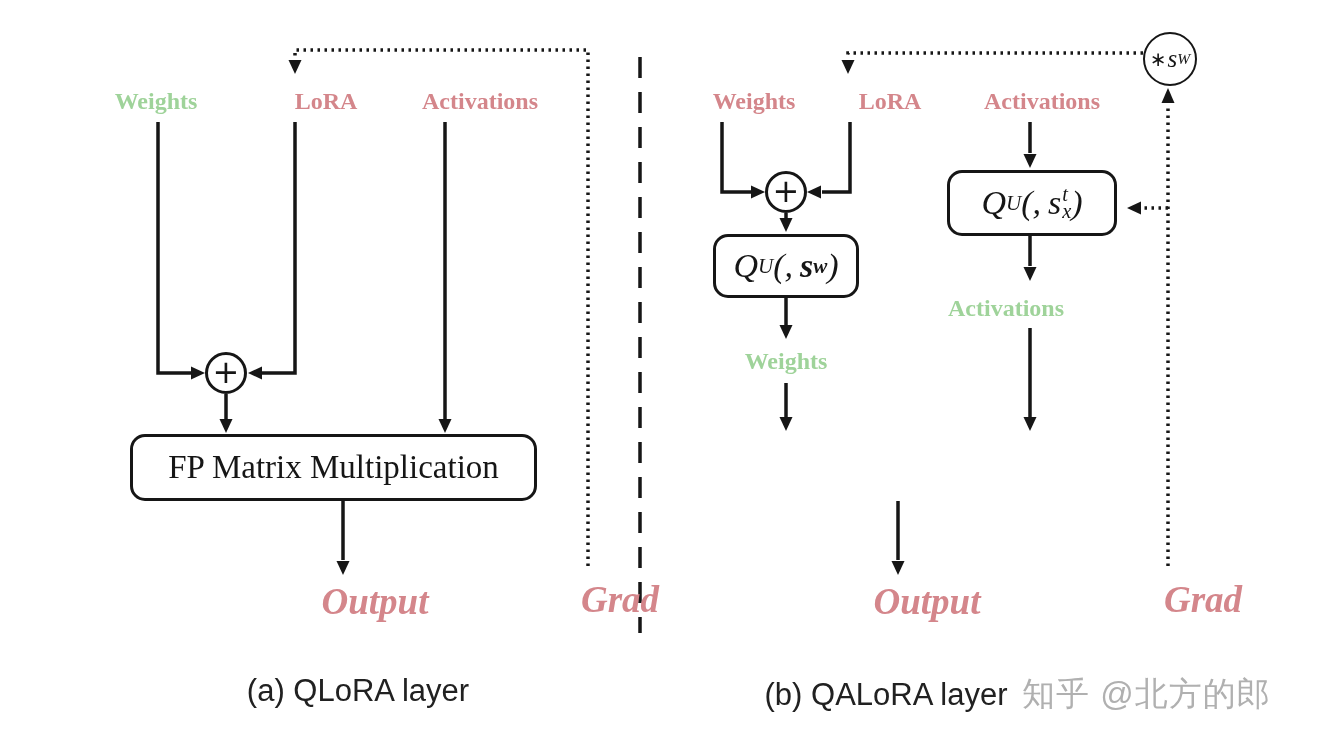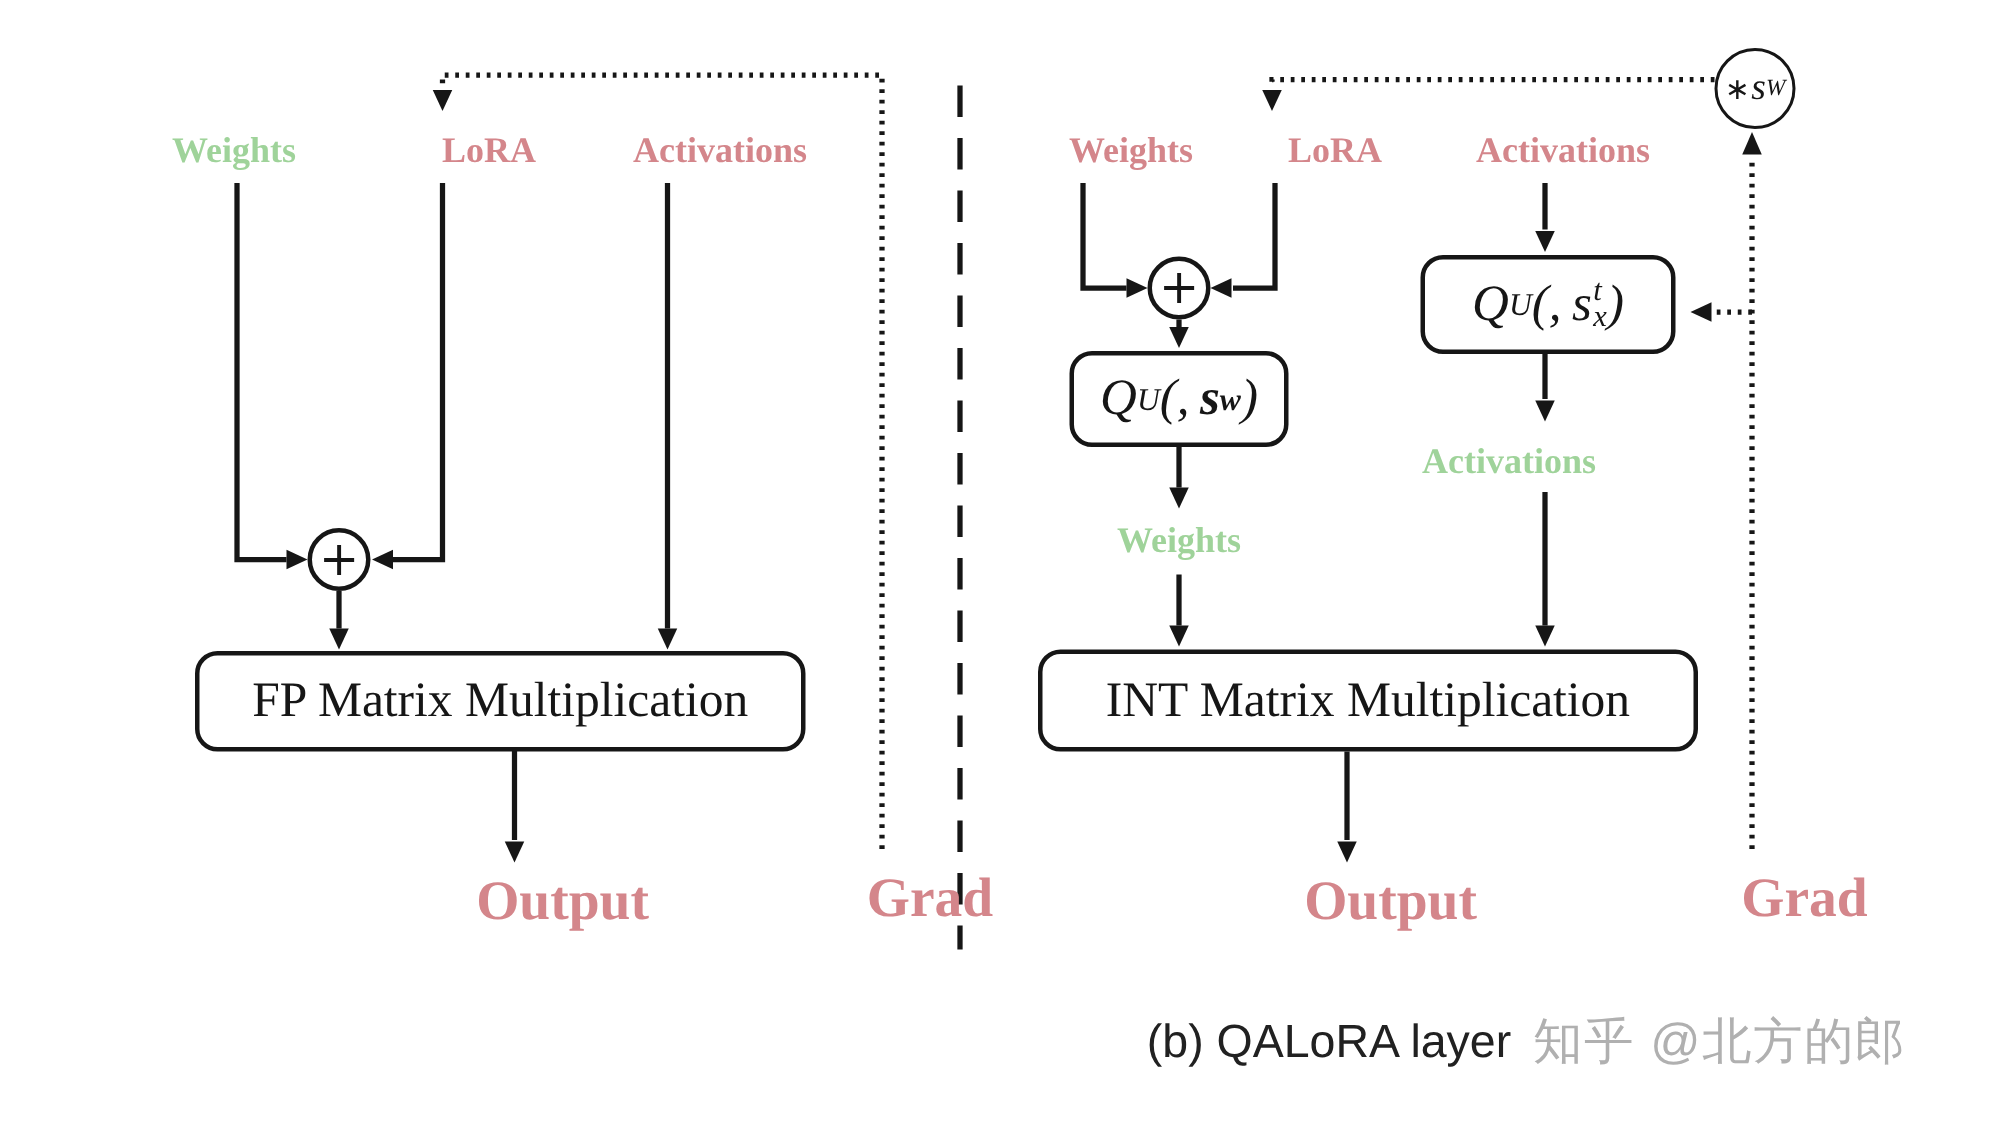--- a/index.html
+++ b/index.html
@@ -10,21 +10,21 @@
   svg.wires{position:absolute;left:0;top:0;z-index:1;}
   .node{position:absolute;z-index:2;box-sizing:border-box;}
   .center{transform:translate(-50%,-50%);}
   
   .lbl{
     font-family:"Liberation Serif",serif;font-weight:700;font-size:24px;
     white-space:nowrap;line-height:1;
   }
   .lbl.green{color:var(--green,#9fd39a);}
   .lbl.red{color:var(--red,#d4868b);margin-left:35px;}
-  .lbl.big{font-size:37px;}
+  .lbl.big{font-size:37px;font-style:italic;}
   
   .opbox{
     background:#ffffff;border:3px solid var(--ink,#161616);border-radius:15px;
     display:flex;align-items:center;justify-content:center;
     color:var(--ink,#161616);font-family:"Liberation Serif",serif;font-size:33px;
     white-space:nowrap;
   }
   .mathbox{font-size:34px;font-style:italic;}
   .mathbox sub{font-size:0.62em;line-height:0;}
   .mathbox .sp{margin-left:7px;}
@@ -118,20 +118,21 @@
     <span class="plus-glyph">+</span>
   </div>
 
   <div class="node opbox" style="left:130px;top:422px;width:407px;height:67px;margin-top:12px;">
     <span>FP Matrix Multiplication</span>
   </div>
 
   <div class="node lbl red big center" style="left:340px;top:601px;">Output</div>
   <div class="node lbl red big center" style="left:585px;top:599px;">Grad</div>
 
+  <div class="node caption center" style="left:358px;top:690px;">(a) QLoRA layer</div>
 
   <div class="node lbl red center" style="left:719px;top:101px;">Weights</div>
   <div class="node lbl red center" style="left:855px;top:101px;">LoRA</div>
   <div class="node lbl red center" style="left:1007px;top:101px;">Activations</div>
 
   <div class="node circ scale-circ" style="left:1143px;top:32px;">
     <span class="star">∗</span>
       <span>s</span>
       <sub>W</sub>
   </div>
@@ -157,23 +158,20 @@
       <span class="mstack">
         <span>t</span>
         <span>x</span>
       </span>
       <span>)</span>
   </div>
 
   <div class="node lbl green center" style="left:786px;top:361px;">Weights</div>
   <div class="node lbl green center" style="left:1006px;top:308px;">Activations</div>
 
-  <div class="node opbox" style="left:692px;top:433px;width:440px;height:68px;">
-    <span>INT Matrix Multiplication</span>
-  </div>
 
   <div class="node lbl red big center" style="left:892px;top:601px;">Output</div>
   <div class="node lbl red big center" style="left:1168px;top:599px;">Grad</div>
 
   <div class="node caption center" style="left:886px;top:694px;">(b) QALoRA layer</div>
 
   <div class="node watermark" style="left:1022px;top:677px;">知乎 @北方的郎</div>
 
 </div>
 

